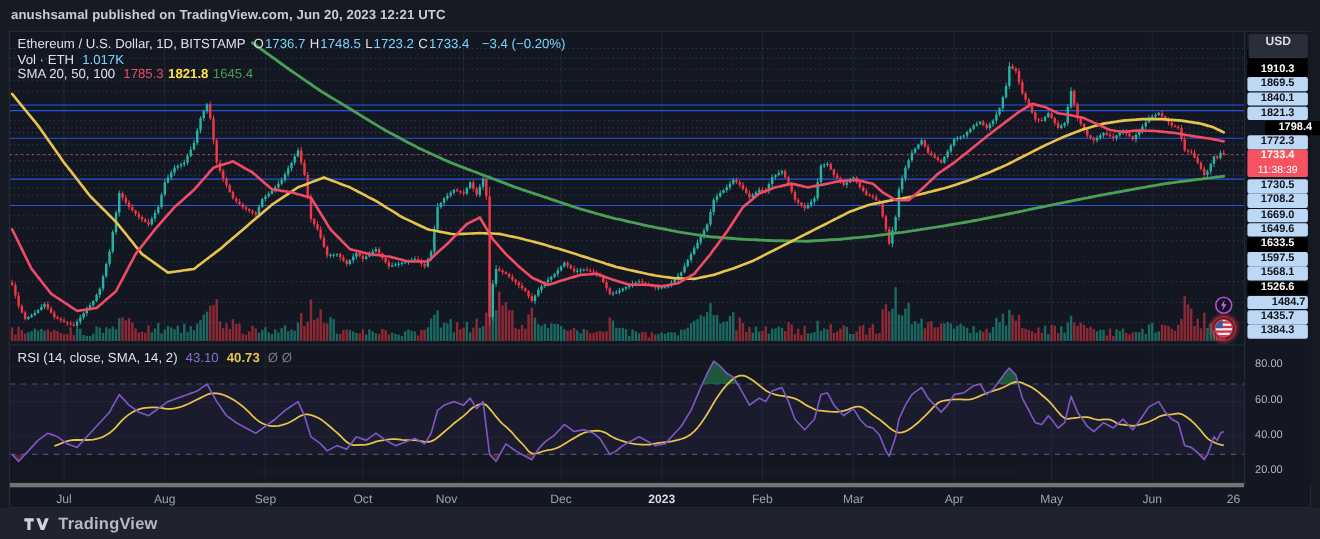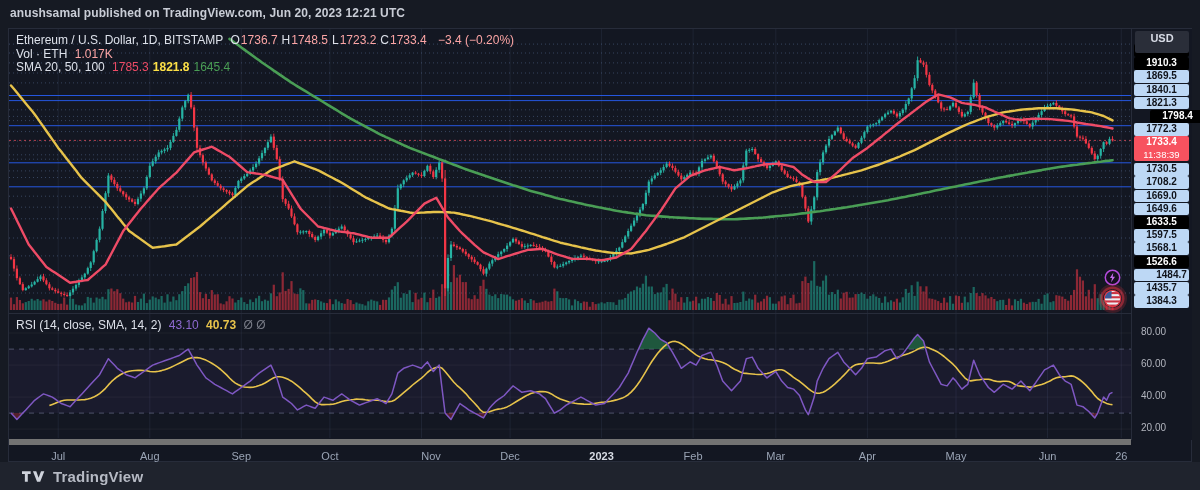--- a/index.html
+++ b/index.html
@@ -7,40 +7,40 @@
     font-family:"Liberation Sans","DejaVu Sans",sans-serif; }
   .attribution { position:absolute; left:10px; top:6px; font-size:12px; font-weight:700;
     color:#c9cdd6; letter-spacing:.1px; }
   .widget { position:absolute; left:8px; top:28px; width:1184px; height:434px;
     background:#131722; border:1px solid #272c3a; }
   .pane-svg { position:absolute; left:0; display:block; }
   #main-svg { top:0; }
   #rsi-svg { top:284px; border-top:1px solid #272c3a; }
   .legend { position:absolute; left:7px; z-index:5; font-size:12px; color:#dde1ea;
     white-space:nowrap; pointer-events:none; }
-  .legend .red { color:#fca5a5; }
+  .legend .red { color:#7dd3fc; }
   .legend .yellow { color:#e7c34b; font-weight:700; }
   .legend .purple { color:#8e6ad1; }
   .legend .gray { color:#787b86; }
   .legend span { margin-right:4px; }
   .axis-col { position:absolute; left:1122px; top:0; width:61px; height:411px;
     border-left:1px solid #272c3a; background:#131722; z-index:6; }
   .usd-btn { position:absolute; left:3px; top:2px; width:54px; height:22px; background:#2a2e39;
     border-radius:2px; color:#d8dce6; font-size:11px; font-weight:700; text-align:center;
     line-height:15px; z-index:9; }
   .pl { position:absolute; left:2px; width:55px; height:12.5px; border-radius:2px;
     font-size:10px; font-weight:700; text-align:center; line-height:12.5px;
     background:#bdd8f5; color:#10131a; z-index:7; }
   .pl.hl { background:#000000; color:#ffffff; }
   .pl.cur { background:#f7525f; color:#ffffff; height:25px; line-height:12.5px; z-index:8; }
   .pl.cur .timer { font-weight:400; font-size:9.5px; line-height:11px; }
   .rsi-tick { position:absolute; left:9px; width:50px; font-size:10px; color:#b2b5be;
     text-align:left; z-index:7; }
   .time-axis { position:absolute; left:0; top:410px; width:1122px; height:23px;
-    border-top:6px solid #737373; }
+    border-top:4px solid #737373; }
   .t-tick { position:absolute; top:5px; transform:translateX(-50%); font-size:11px; color:#9aa4b5; }
   .t-tick.major { color:#d7dbe4; font-weight:700; }
   .marker { position:absolute; z-index:6; border-radius:50%; }
   #marker-flag { box-shadow:0 0 0 2.5px rgba(242,54,69,.45), 0 0 0 5px rgba(242,54,69,.18); }
   .footer { position:absolute; left:0; top:462px; width:1200px; height:28px; background:#1f232d; }
   .footer-inner { position:absolute; left:22px; top:6px; display:flex; align-items:center; gap:7px; }
   .footer-logo-text { color:#b6bac4; font-size:15px; font-weight:700; letter-spacing:.2px; }
 </style>
 </head>
 <body>
@@ -1328,21 +1328,21 @@
         <div class="rsi-tick" style="top: 361.1px;">40.00</div>
         <div class="rsi-tick" style="top: 393.1px;">20.00</div>
       </div>
   </div>
 
   <div class="time-axis" id="time-axis">
       <div class="t-tick" style="left: 49.2px;">Jul</div>
       <div class="t-tick" style="left: 140.8px;">Aug</div>
       <div class="t-tick" style="left: 232.3px;">Sep</div>
       <div class="t-tick" style="left: 320.9px;">Oct</div>
-      <div class="t-tick" style="left: 422px; text-align: right;">Nov</div>
+      <div class="t-tick" style="left: 397px; text-align: right;">Nov</div>
       <div class="t-tick" style="left: 501.1px;">Dec</div>
       <div class="t-tick major" style="left: 592.6px;">2023</div>
       <div class="t-tick" style="left: 684.1px;">Feb</div>
       <div class="t-tick" style="left: 766.8px;">Mar</div>
       <div class="t-tick" style="left: 858.4px;">Apr</div>
       <div class="t-tick" style="left: 947px;">May</div>
       <div class="t-tick" style="left: 1038.5px;">Jun</div>
       <div class="t-tick" style="left: 1112.3px;">26</div>
     </div>
 </div>

